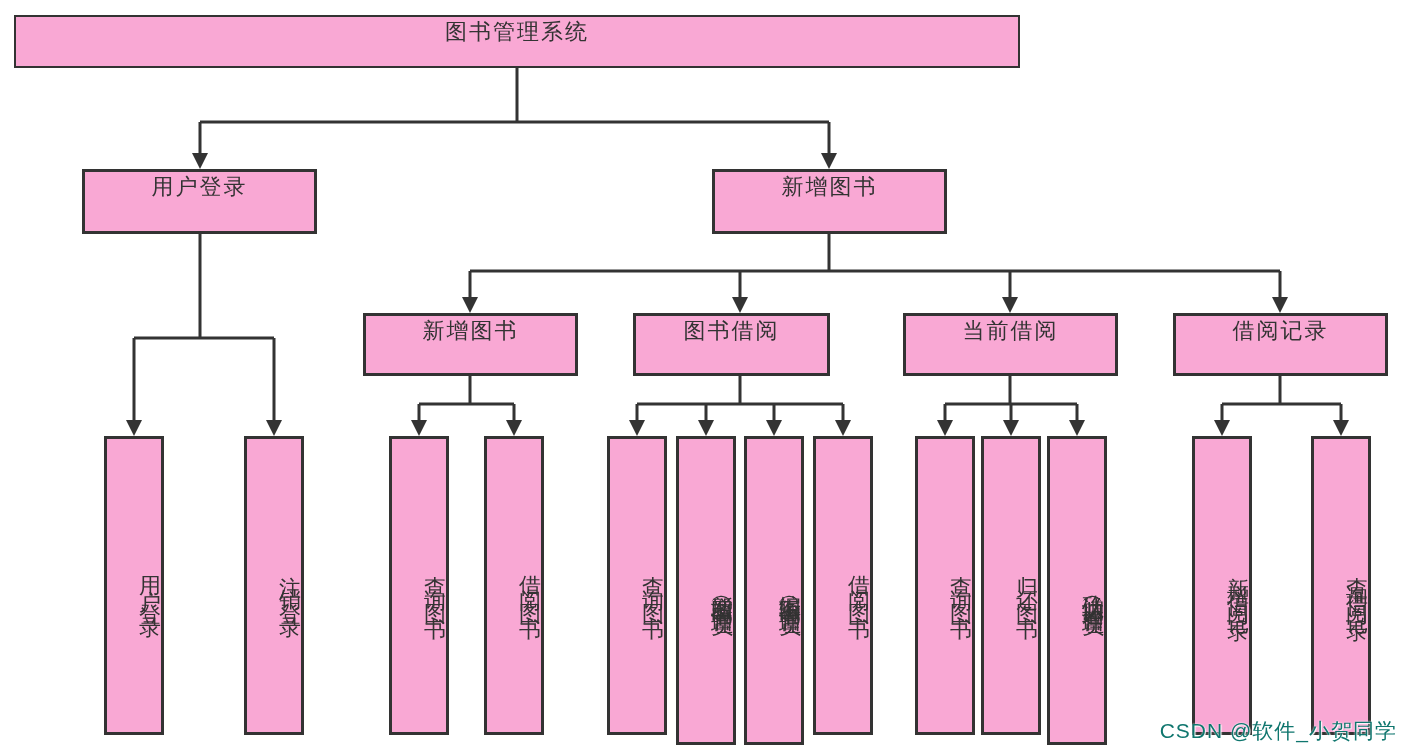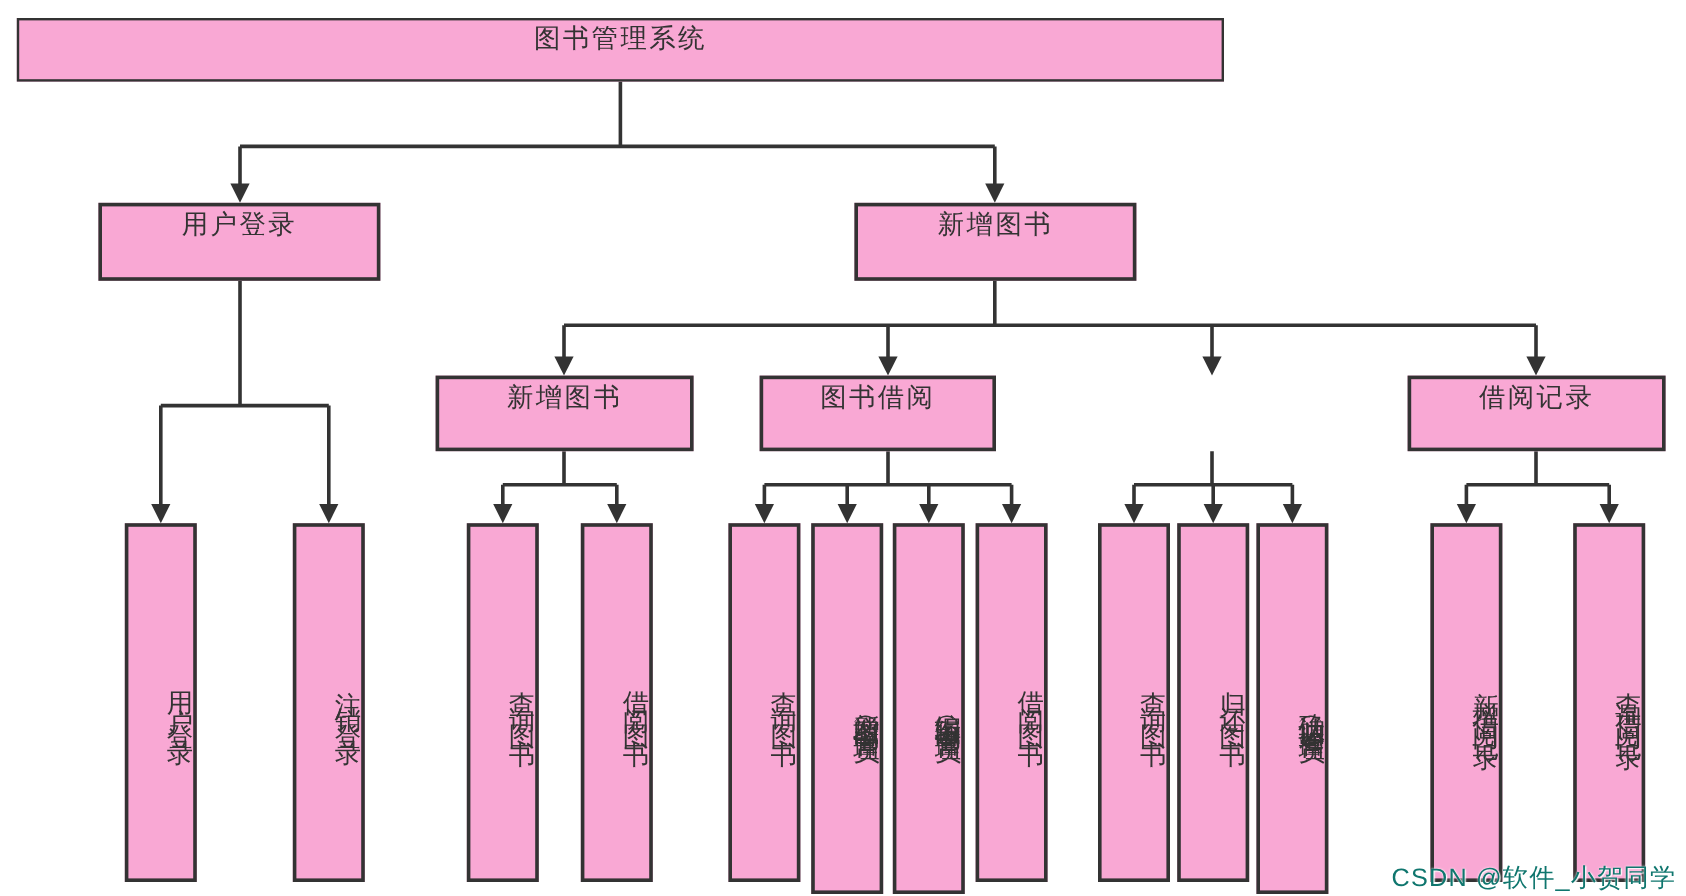--- a/index.html
+++ b/index.html
@@ -120,20 +120,23 @@
   <div class="node branch" style="left:712px; top:169px; width:235px; height:65px">
     <span>新增图书</span>
   </div>
 
   <div class="node branch" style="left:363px; top:313px; width:215px; height:63px">
     <span>新增图书</span>
   </div>
   <div class="node branch" style="left:633px; top:313px; width:197px; height:63px">
     <span>图书借阅</span>
   </div>
+  <div class="node branch" style="left:903px; top:313px; width:215px; height:63px">
+    <span>当前借阅</span>
+  </div>
   <div class="node branch" style="left:1173px; top:313px; width:215px; height:63px">
     <span>借阅记录</span>
   </div>
 
   <div class="node leaf ls4" style="left:104px; top:436px; width:60px; height:299px">
     <span>用户登录</span>
   </div>
   <div class="node leaf ls4" style="left:244px; top:436px; width:60px; height:299px">
     <span>注销登录</span>
   </div>

